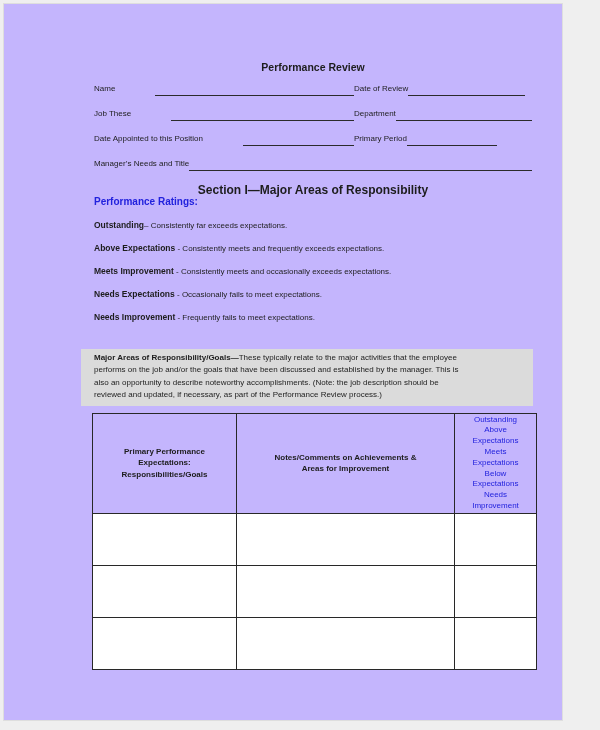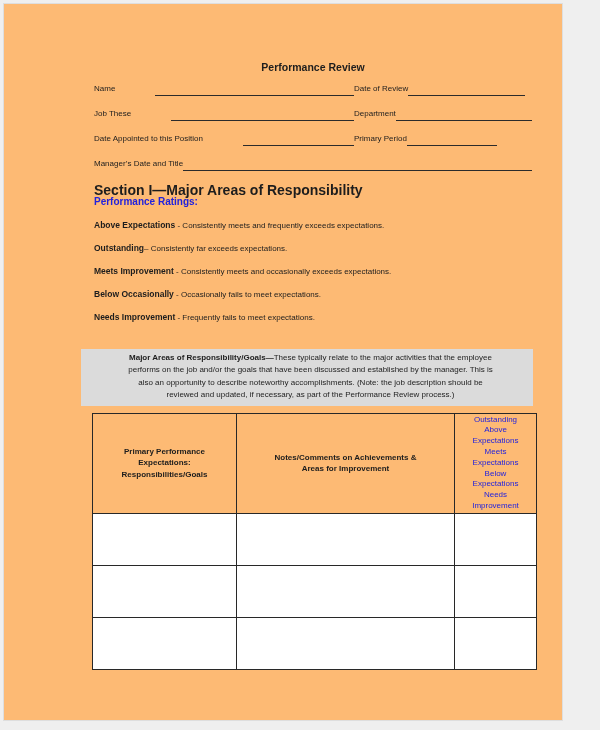--- a/index.html
+++ b/index.html
@@ -4,54 +4,54 @@
 <style>
   html,body{margin:0;padding:0;}
   body{
     width:600px;height:730px;position:relative;overflow:hidden;
     background:#efefef;
     font-family:"Liberation Sans", sans-serif;
     color:#1d1d1d;
   }
   .page{
     position:absolute;left:3px;top:3px;width:560px;height:718px;
-    background:#fdba74;border:1px solid #dedede;box-sizing:border-box;
+    background:#c4b5fd;border:1px solid #dedede;box-sizing:border-box;
   }
   .content{position:absolute;left:90px;top:0;width:438px;}
 
   .doc-title{
     margin-top:57px;text-align:center;font-weight:bold;
     font-size:10.5px;line-height:12px;white-space:nowrap;
   }
 
   .frow{display:flex;height:13px;line-height:12px;font-size:8px;margin-bottom:12px;white-space:nowrap;}
   .frow.first{margin-top:10px;}
   .fleft{display:flex;width:260px;flex:none;gap:40px;}
   .flabel{flex:none;}
   .fline{border-bottom:1px solid #2b2b2b;height:12px;}
   .grow{flex:1 1 auto;}
   .w90{width:90px;flex:none;}
   .mr7{margin-right:7px;}
 
   .section-title{
-    margin-top:13px;text-align:left;font-weight:bold;
-    font-size:14px;line-height:12px;white-space:nowrap;
+    margin-top:13px;text-align:center;font-weight:bold;
+    font-size:12px;line-height:12px;white-space:nowrap;
   }
   .ratings-heading{
     font-weight:bold;font-size:10px;line-height:12px;
     color:var(--accent-blue,#2222dd);white-space:nowrap;
   }
   .rating-line{margin-top:12px;font-size:8px;line-height:11px;white-space:nowrap;}
   .rating-line b{font-size:8.5px;}
 
   .highlight{
     margin-top:26px;margin-left:-13px;width:452px;box-sizing:border-box;
     padding:3px 6px 4px 13px;
     background:var(--highlight-bg,#dbdbdb);
-    font-size:8px;line-height:12.4px;text-align:center;
+    font-size:8px;line-height:12.4px;
   }
   .hline{white-space:nowrap;}
 
   table.resp-table{
     margin-top:7px;margin-left:-2px;border-collapse:collapse;table-layout:fixed;
     width:444px;
   }
   table.resp-table td{border:1px solid #282828;padding:0;overflow:hidden;}
   .thead-row td{height:98px;text-align:center;}
   .thead-row td.hcol{vertical-align:middle;font-weight:bold;font-size:8px;line-height:11.5px;}
@@ -91,32 +91,32 @@
     <div class="frow">
       <div class="fleft">
         <span class="flabel">Date Appointed to this Position</span>
         <span class="fline grow"></span>
       </div>
       <span class="flabel">Primary Period</span>
       <span class="fline w90"></span>
     </div>
 
     <div class="frow">
-      <span class="flabel">Manager’s Date and Title</span>
+      <span class="flabel">Manager’s Needs and Title</span>
       <span class="fline grow"></span>
     </div>
 
     <div class="section-title">Section I—Major Areas of Responsibility</div>
 
     <div class="ratings-heading">Performance Ratings:</div>
 
+    <div class="rating-line"><b>Outstanding</b><span>– Consistently far exceeds expectations.</span></div>
     <div class="rating-line"><b>Above Expectations</b><span> - Consistently meets and frequently exceeds expectations.</span></div>
-    <div class="rating-line"><b>Outstanding</b><span>– Consistently far exceeds expectations.</span></div>
     <div class="rating-line"><b>Meets Improvement</b><span> - Consistently meets and occasionally exceeds expectations.</span></div>
-    <div class="rating-line"><b>Below Occasionally</b><span> - Occasionally fails to meet expectations.</span></div>
+    <div class="rating-line"><b>Needs Expectations</b><span> - Occasionally fails to meet expectations.</span></div>
     <div class="rating-line"><b>Needs Improvement</b><span> - Frequently fails to meet expectations.</span></div>
 
     <div class="highlight">
       <div class="hline"><b>Major Areas of Responsibility/Goals—</b><span>These typically relate to the major activities that the employee</span></div>
       <div class="hline">performs on the job and/or the goals that have been discussed and established by the manager. This is</div>
       <div class="hline">also an opportunity to describe noteworthy accomplishments.  (Note: the job description should be</div>
       <div class="hline">reviewed and updated, if necessary, as part of the Performance Review process.)</div>
     </div>
 
     <table class="resp-table">

